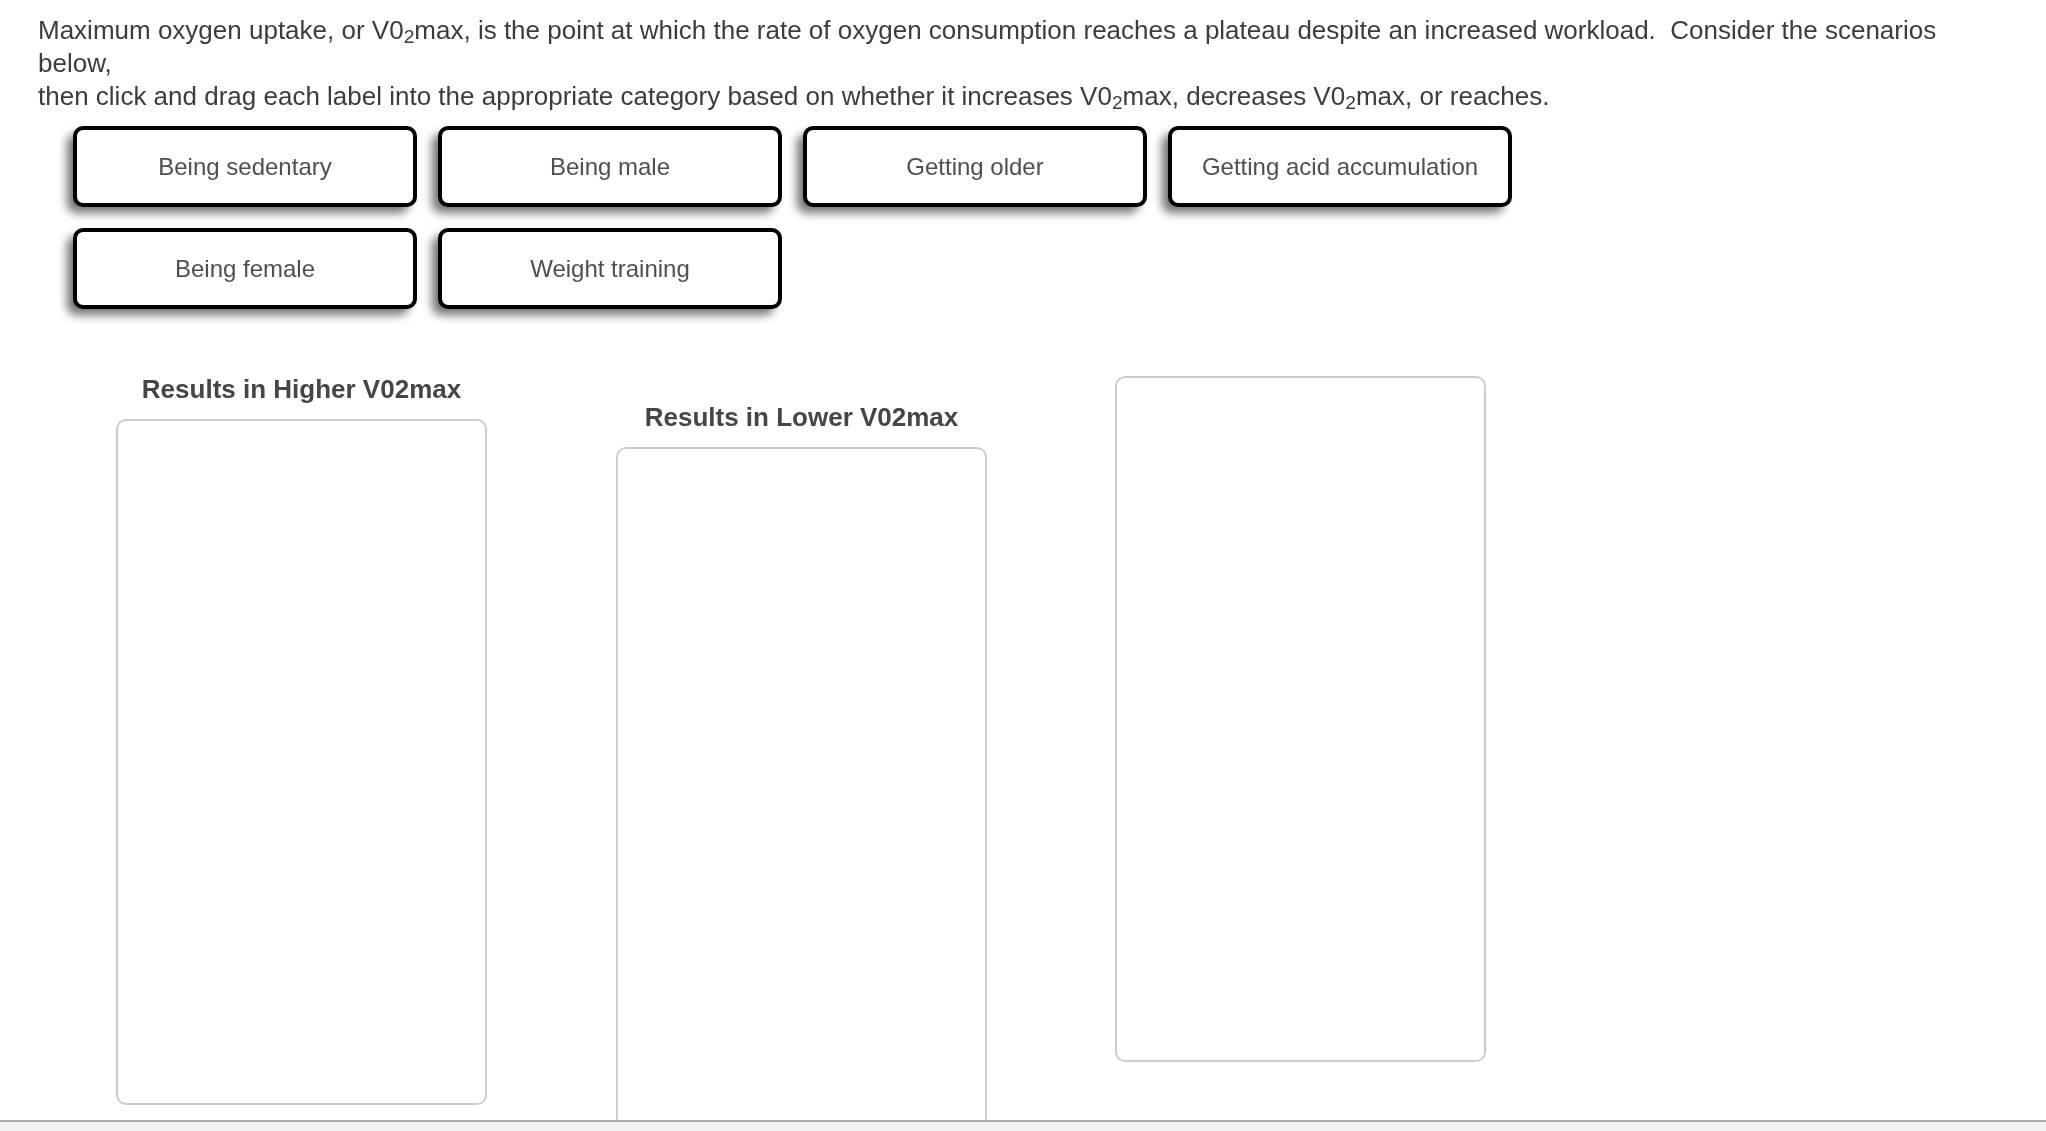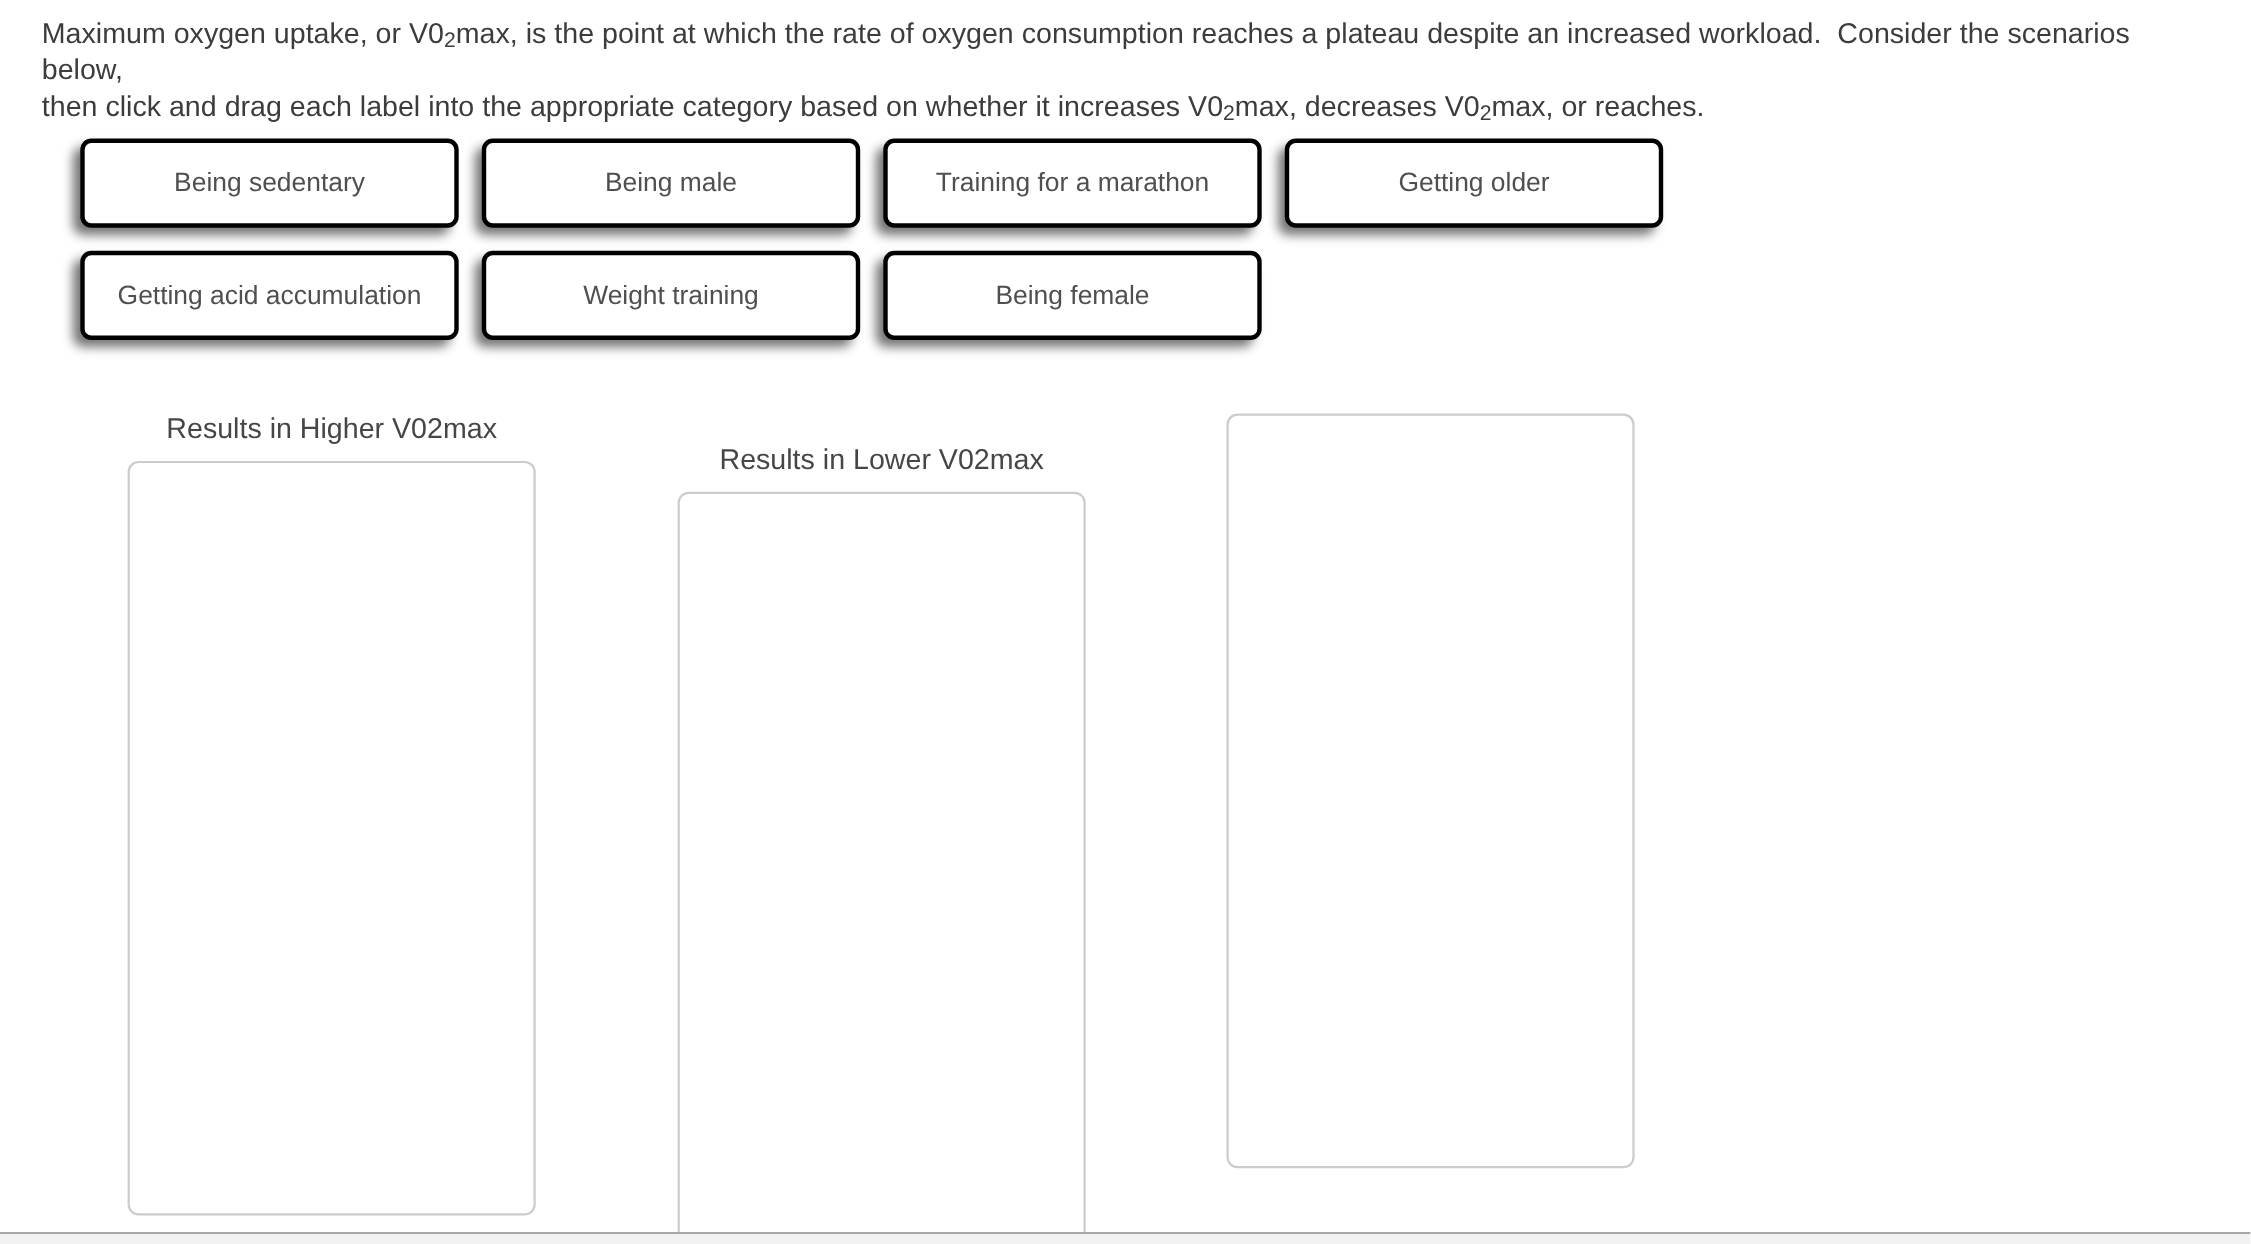--- a/index.html
+++ b/index.html
@@ -68,21 +68,21 @@
   .category-col {
     position: absolute;
     top: 376px;
     width: 371px;
   }
   .category-col.c1 { left: 116px; }
   .category-col.c2 { left: 616px; margin-top: 28px; }
   .category-col.c3 { left: 1115px; }
   .category-title {
     font-size: 26px;
-    font-weight: normal;
+    font-weight: bold;
     color: var(--category-title-text);
     text-align: center;
     line-height: 26px;
     margin-bottom: 17px;
   }
   .dropzone {
     width: 371px; height: 686px;
     background: var(--dropzone-bg);
     border: 2px solid var(--dropzone-border);
     border-radius: 10px;
@@ -108,25 +108,24 @@
 <div class="stage">
 
   <div class="instructions">
     <p class="instr-line"><span>Maximum oxygen uptake, or V0</span><sub>2</sub><span>max, is the point at which the rate of oxygen consumption reaches a plateau despite an increased workload.  Consider the scenarios below,</span></p>
     <p class="instr-line"><span>then click and drag each label into the appropriate category based on whether it increases V0</span><sub>2</sub><span>max, decreases V0</span><sub>2</sub><span>max, or reaches.</span></p>
   </div>
 
   <div class="label-bank">
     <button class="drag-label">Being sedentary</button>
     <button class="drag-label">Being male</button>
-    <button class="drag-label">Training for a marathon</button>
     <button class="drag-label">Getting older</button>
     <button class="drag-label">Getting acid accumulation</button>
+    <button class="drag-label">Being female</button>
     <button class="drag-label">Weight training</button>
-    <button class="drag-label">Being female</button>
   </div>
 
   <div class="category-col c1">
     <h2 class="category-title">Results in Higher V02max</h2>
     <div class="dropzone"></div>
   </div>
 
   <div class="category-col c2">
     <h2 class="category-title">Results in Lower V02max</h2>
     <div class="dropzone"></div>

